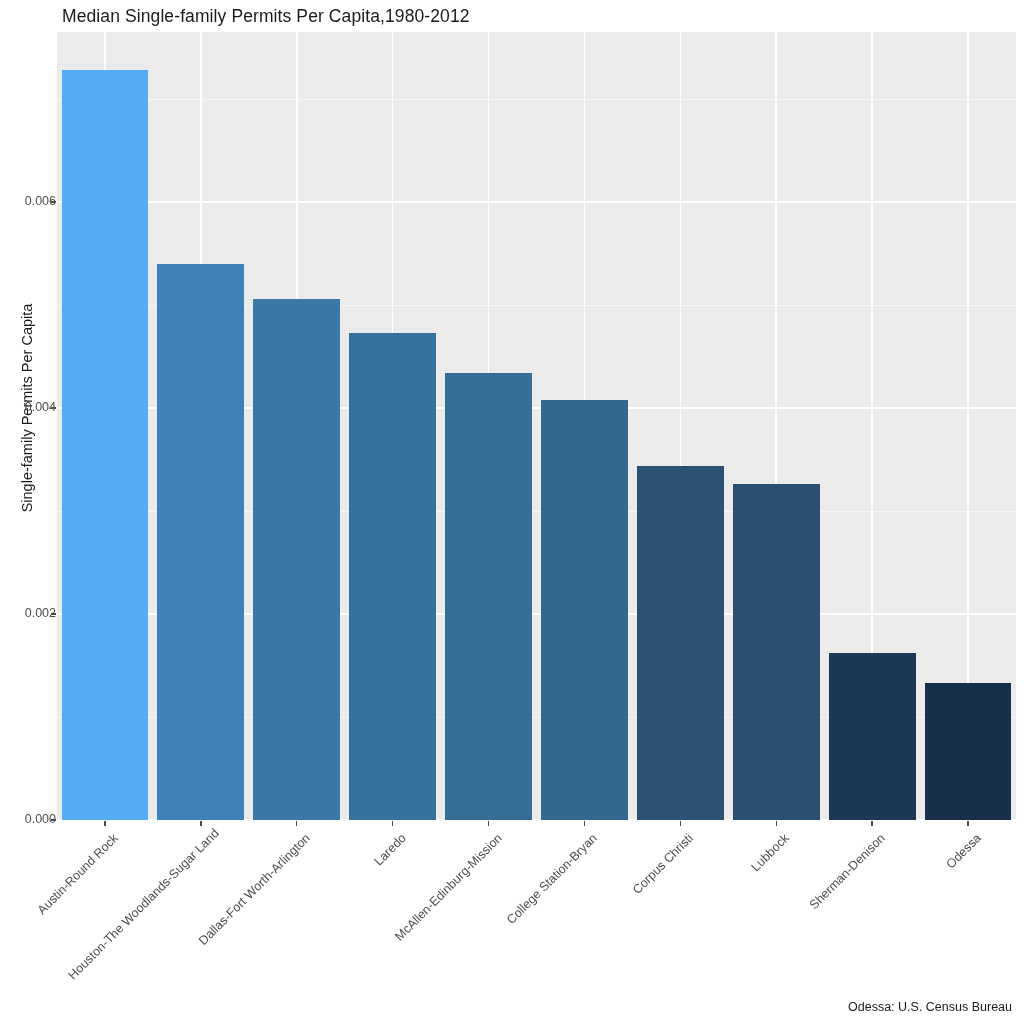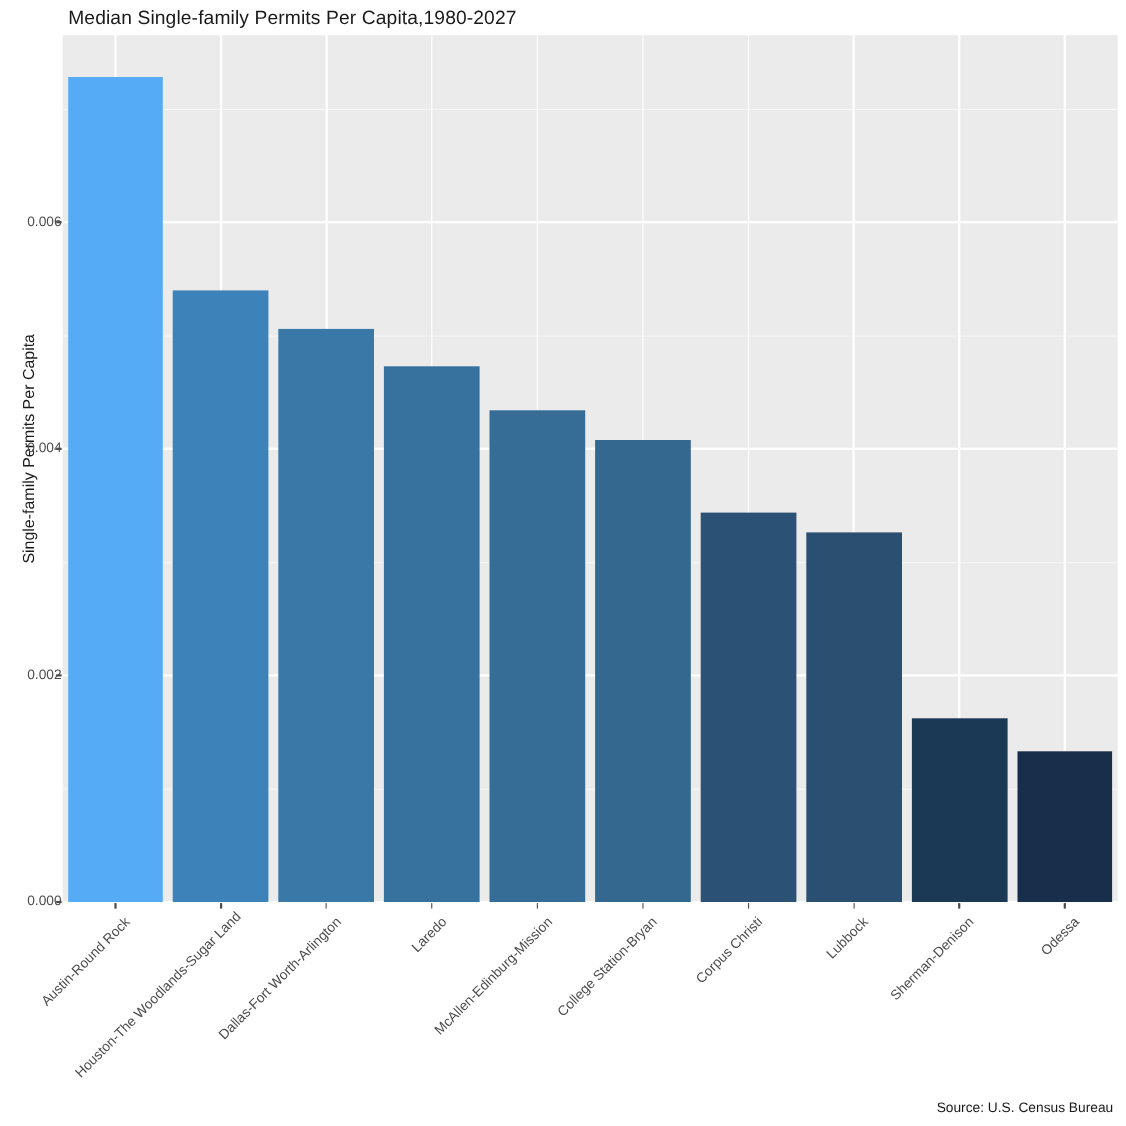--- a/index.html
+++ b/index.html
@@ -98,21 +98,21 @@
     font-size:12.5px;
     color:#1a1a1a;
     white-space:nowrap;
   }
 </style>
 </head>
 <body>
 
 <div class="figure">
 
-  <div class="chart-title">Median Single-family Permits Per Capita,1980-2027</div>
+  <div class="chart-title">Median Single-family Permits Per Capita,1980-2012</div>
 
   <div class="y-axis-title">Single-family Permits Per Capita</div>
 
   <div class="panel" id="panel">
       <div class="grid-minor" style="top: 684.993px;"></div>
       <div class="grid-minor" style="top: 478.98px;"></div>
       <div class="grid-minor" style="top: 272.967px;"></div>
       <div class="grid-minor" style="top: 66.9542px;"></div>
       <div class="grid-major" style="top: 787.2px;"></div>
       <div class="grid-major" style="top: 581.187px;"></div>
@@ -164,14 +164,14 @@
       <div class="xtick-mark" style="left: 679.65px; top: 821px;"></div>
       <div class="xlab" style="left: 486.35px; width: 200px; top: 831px;">Corpus Christi</div>
       <div class="xtick-mark" style="left: 775.55px; top: 821px;"></div>
       <div class="xlab" style="left: 582.25px; width: 200px; top: 831px;">Lubbock</div>
       <div class="xtick-mark" style="left: 871.45px; top: 821px;"></div>
       <div class="xlab" style="left: 678.15px; width: 200px; top: 831px;">Sherman-Denison</div>
       <div class="xtick-mark" style="left: 967.35px; top: 821px;"></div>
       <div class="xlab" style="left: 774.05px; width: 200px; top: 831px;">Odessa</div>
     </div>
 
-  <div class="caption">Source: U.S. Census Bureau</div>
+  <div class="caption">Odessa: U.S. Census Bureau</div>
 </div>
 
 </body></html>

